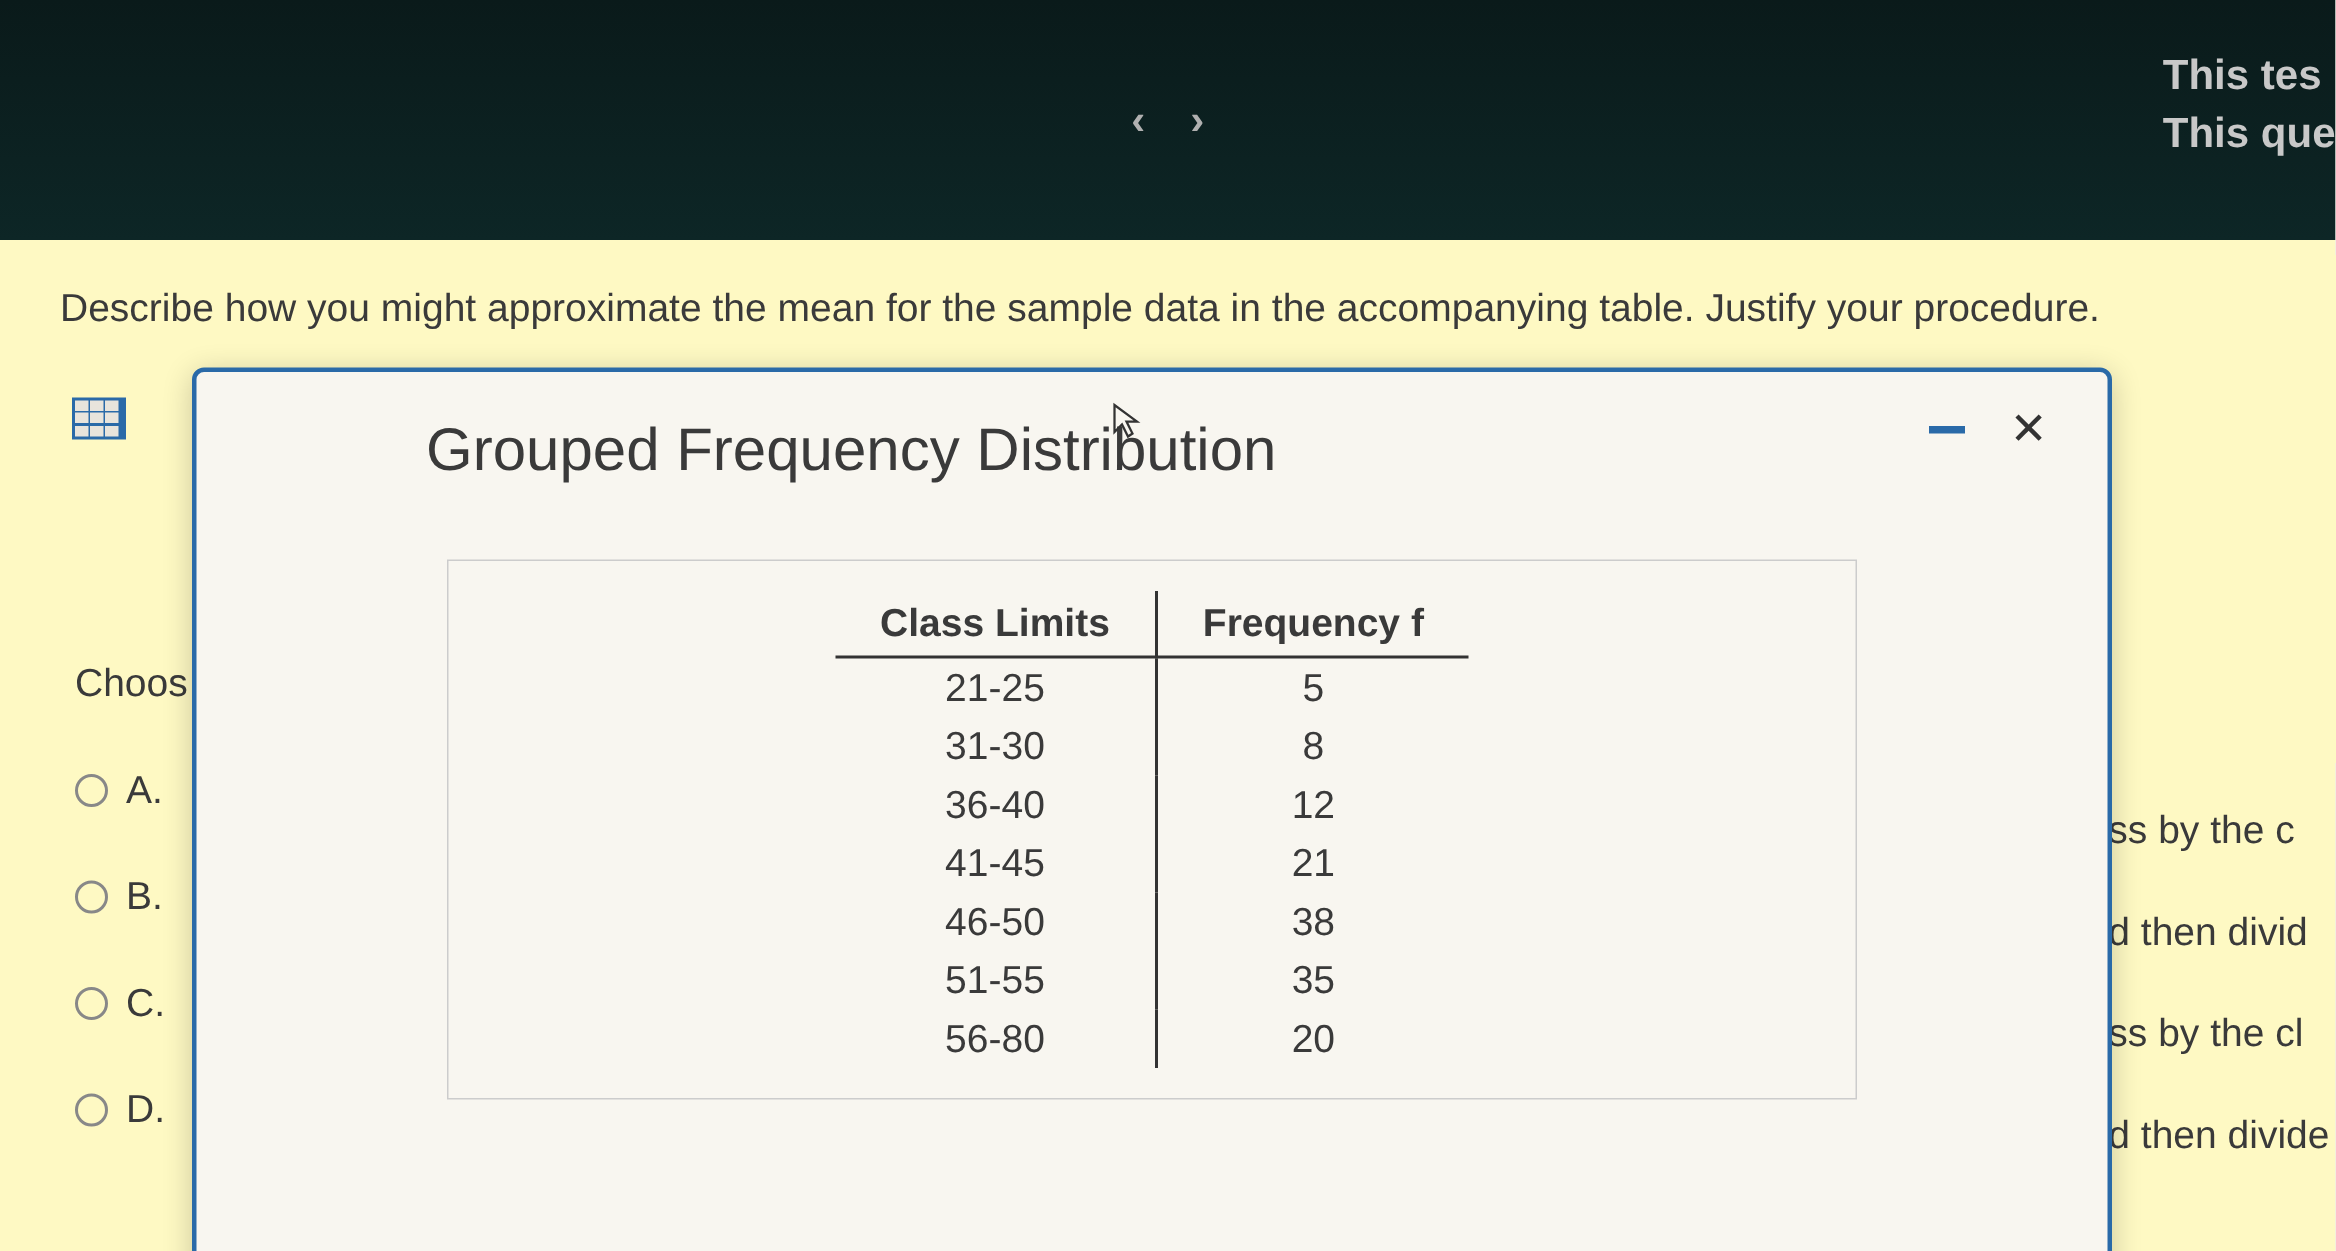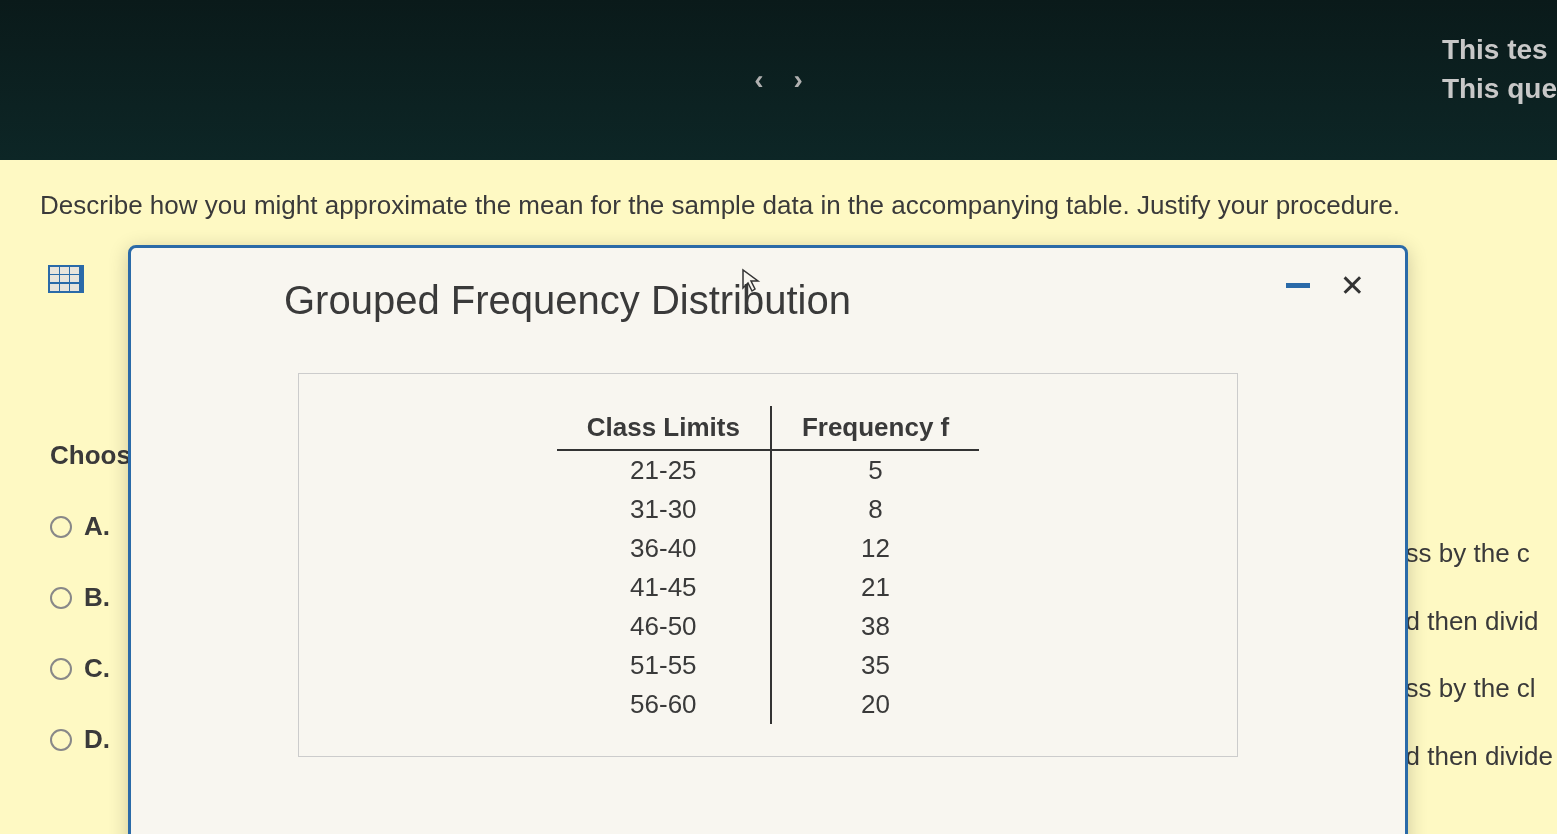--- a/index.html
+++ b/index.html
@@ -71,21 +71,20 @@
     }
     .grid-icon span {
       width: 9px;
       height: 7px;
       background: #e8e4dc;
     }
     .options-col {
       position: absolute;
       left: 50px;
       top: 280px;
-      font-weight: bold;
     }
     .choose-label {
       font-size: 26px;
       color: #3a3a3a;
       margin-bottom: 40px;
     }
     .option-row {
       display: flex;
       align-items: center;
       gap: 12px;
@@ -152,21 +151,21 @@
     }
     .cursor-icon {
       position: absolute;
       left: 610px;
       top: 20px;
       font-size: 24px;
       color: #444;
     }
     .table-wrap {
       margin: 40px auto 0;
-      padding: 32px 40px;
+      padding: 20px 40px;
       border: 1px solid #ccc;
       width: 940px;
       background: #f8f6f0;
     }
     table {
       margin: 0 auto;
       border-collapse: collapse;
       font-size: 26px;
       color: #3a3a3a;
     }
@@ -280,20 +279,20 @@
             </tr>
           <tr>
               <td>46-50</td>
               <td>38</td>
             </tr>
           <tr>
               <td>51-55</td>
               <td>35</td>
             </tr>
           <tr>
-              <td>56-60</td>
+              <td>56-80</td>
               <td>20</td>
             </tr>
         </tbody>
       </table>
     </div>
   </div>
 </div>
 
 </body></html>

